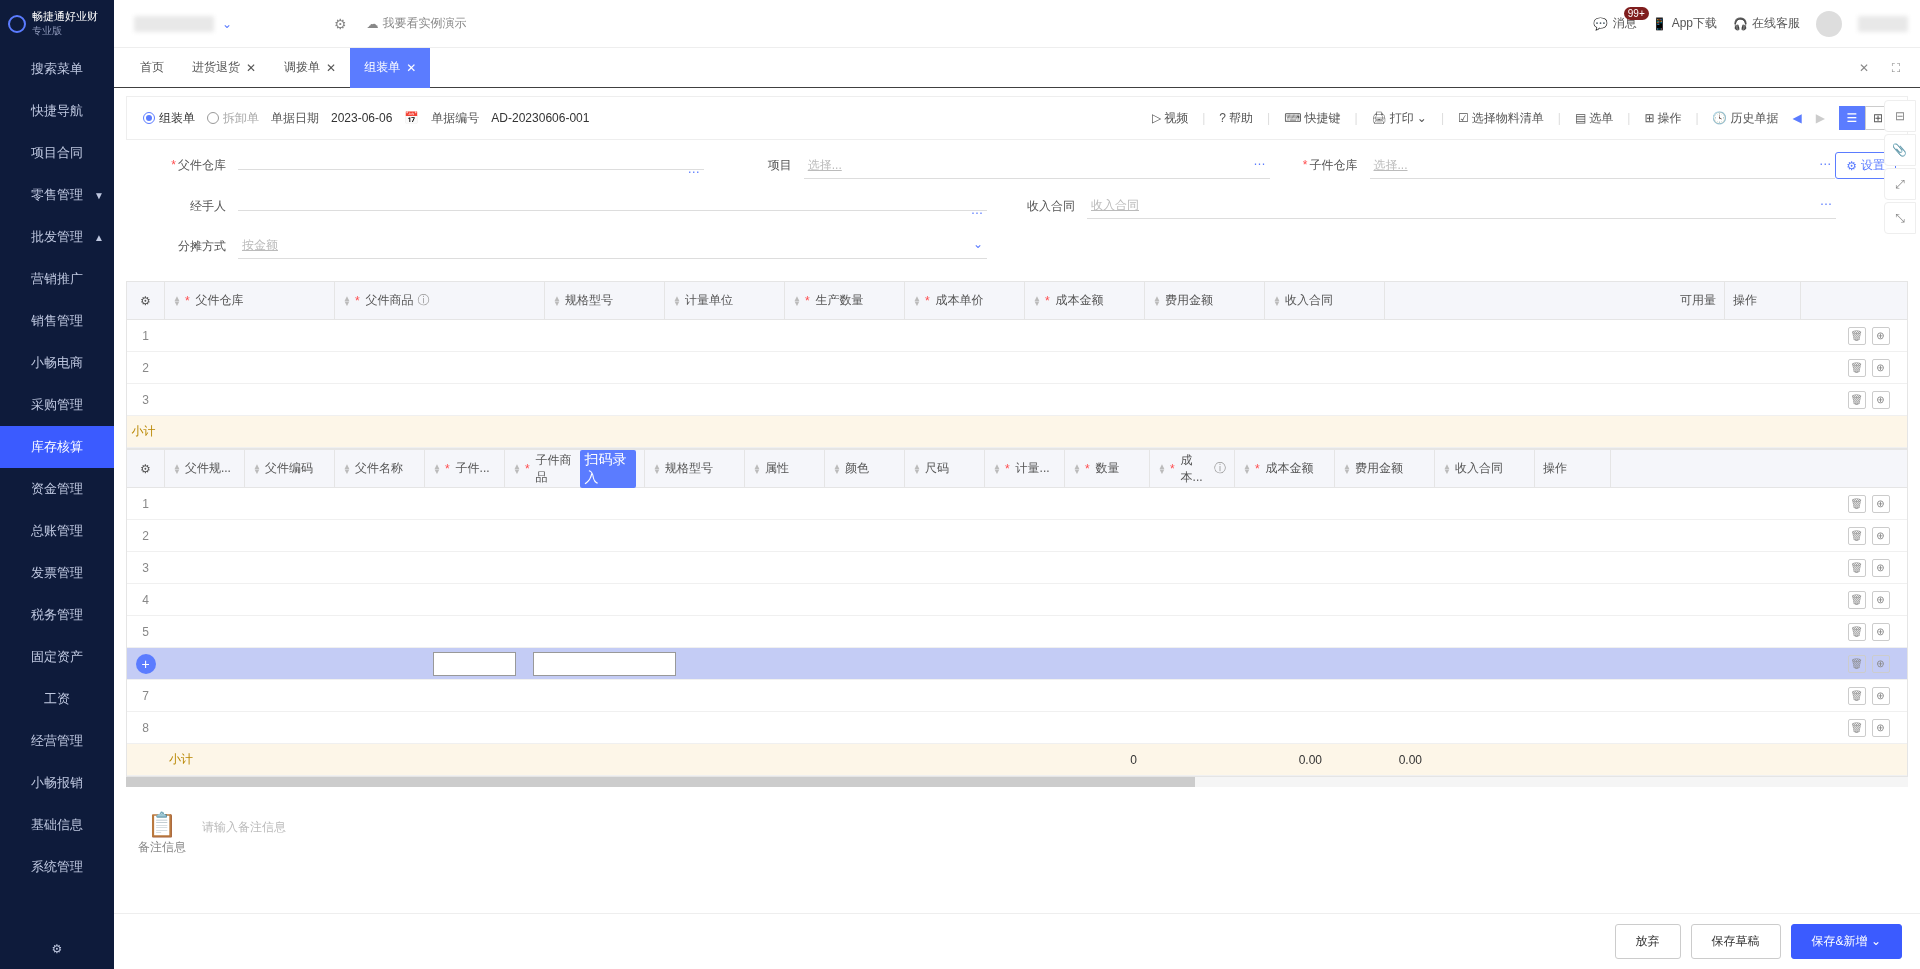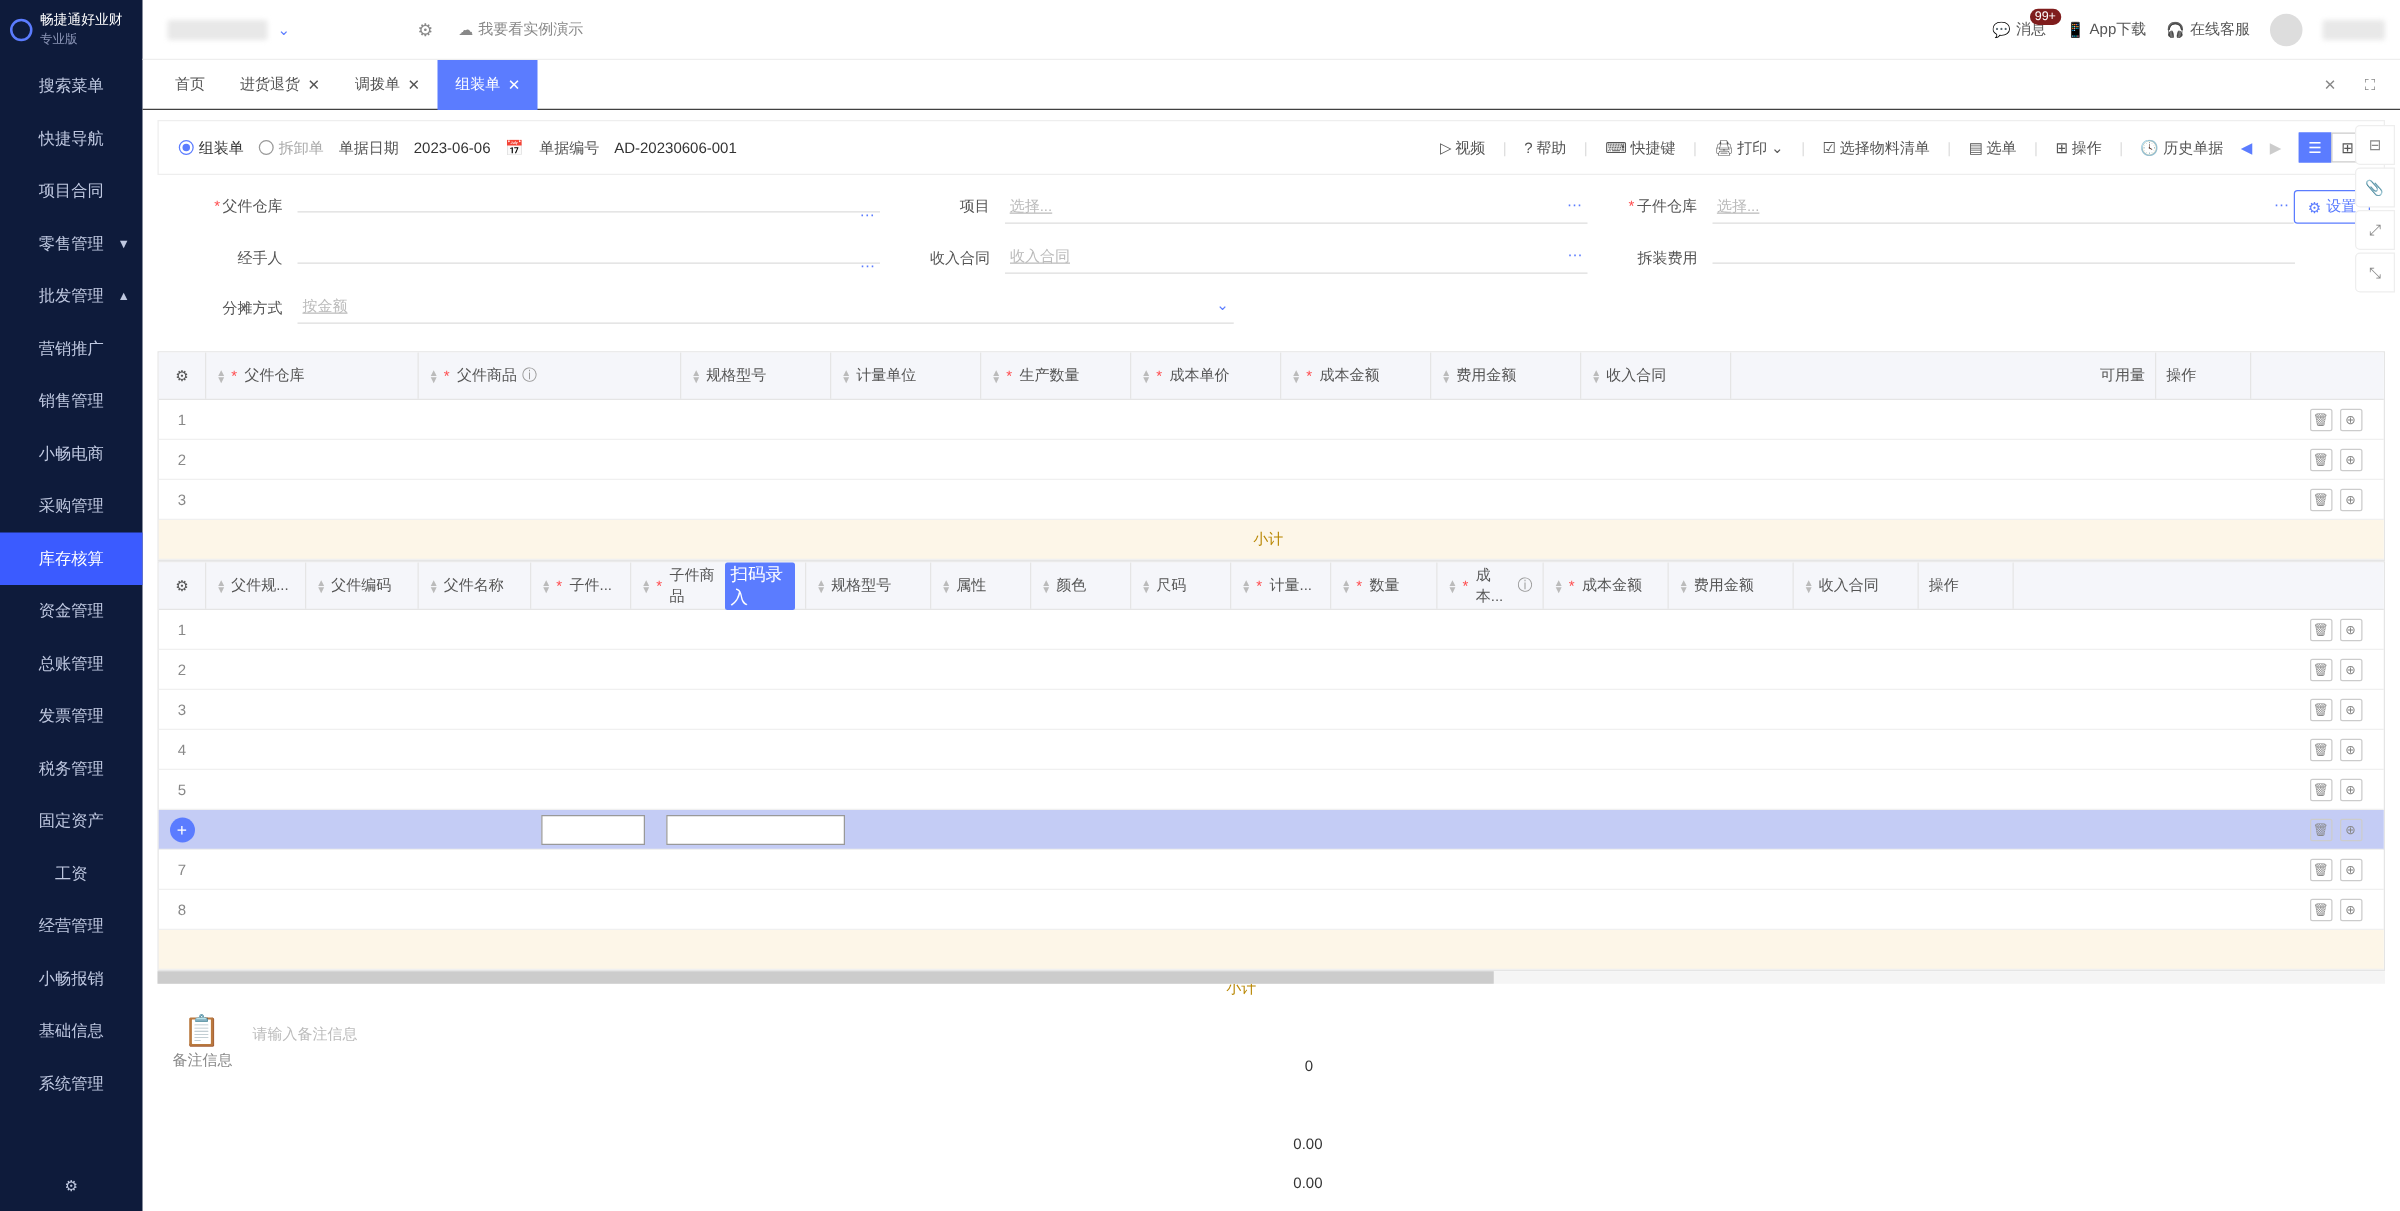--- a/index.html
+++ b/index.html
@@ -53,21 +53,21 @@
 .form-input.ph { color: #bbb; text-decoration: underline; }
 .sel-icon { position: absolute; right: 4px; color: #5b7cff; }
 .settings-btn { border: 1px solid #5b7cff; color: #5b7cff; padding: 4px 10px; border-radius: 3px; cursor: pointer; display: flex; align-items: center; gap: 4px; }
 .table-wrap { margin: 0 12px; }
 .table { border: 1px solid #e5e5e5; }
 .thead { display: flex; background: #f5f6fa; border-bottom: 1px solid #e5e5e5; height: 38px; align-items: center; }
 .th { padding: 0 8px; display: flex; align-items: center; gap: 4px; color: #555; border-right: 1px solid #e5e5e5; height: 100%; flex-shrink: 0; }
 .th-gear { width: 38px; justify-content: center; }
 .sort-icon { font-size: 8px; color: #bbb; display: flex; flex-direction: column; line-height: 5px; }
 .trow { display: flex; height: 32px; align-items: center; border-bottom: 1px solid #f0f0f0; }
-.trow.subtotal { background: #fdf6e8; flex-direction: column; }
+.trow.subtotal { background: #fdf6e8; }
 .trow.highlight { background: #c4ccf5; }
 .td { padding: 0 8px; border-right: 1px solid transparent; height: 100%; display: flex; align-items: center; flex-shrink: 0; }
 .td-num { width: 38px; justify-content: center; color: #888; }
 .td-actions { display: flex; gap: 6px; justify-content: center; }
 .act-icon { width: 18px; height: 18px; display: flex; align-items: center; justify-content: center; border: 1px solid #ccc; border-radius: 2px; cursor: pointer; font-size: 10px; color: #888; }
 .add-btn { width: 20px; height: 20px; background: #5b7cff; color: #fff; border-radius: 50%; display: flex; align-items: center; justify-content: center; cursor: pointer; font-size: 14px; }
 .scan-tag { background: #5b7cff; color: #fff; font-size: 14px; padding: 1px 4px; border-radius: 2px; }
 .edit-input { border: 1px solid #999; height: 24px; background: #fff; }
 .hscroll { height: 10px; background: #f5f5f5; margin: 0 12px; position: relative; }
 .hscroll-thumb { height: 10px; background: #ccc; width: 60%; }
@@ -282,24 +282,20 @@
         <div class="form-field">
           <div class="form-label"><span>经手人</span></div>
           <div class="form-input">
               <span class="sel-icon">⋯</span>
             </div>
         </div>
         <div class="form-field">
           <div class="form-label"><span>收入合同</span></div>
           <div class="form-input ph"><span>收入合同</span><span class="sel-icon">⋯</span></div>
         </div>
-        <div class="form-field">
-          <div class="form-label"><span>拆装费用</span></div>
-          <div class="form-input"></div>
-        </div>
         <div style="width:60px"></div>
       </div>
       <div class="form-row">
         <div class="form-field">
           <div class="form-label"><span>分摊方式</span></div>
           <div class="form-input ph"><span>按金额</span><span class="sel-icon">⌄</span></div>
         </div>
         <div class="form-field"></div>
         <div style="width:60px"></div>
       </div>
@@ -471,20 +467,25 @@
       </div>
 
     <div class="remark-area">
       <div class="remark-icon-box">
         <div class="icon">📋</div>
         <div>备注信息</div>
       </div>
       <div class="remark-input">请输入备注信息</div>
     </div>
 
+    <div class="footer">
+      <div class="btn">放弃</div>
+      <div class="btn">保存草稿</div>
+      <div class="btn primary"><span>保存&amp;新增</span> ⌄</div>
+    </div>
 
     <div class="right-panel">
       <div class="rp-btn">⊟</div>
       <div class="rp-btn">📎</div>
       <div class="rp-btn">⤢</div>
       <div class="rp-btn">⤡</div>
     </div>
   </div>
 </div>
 

